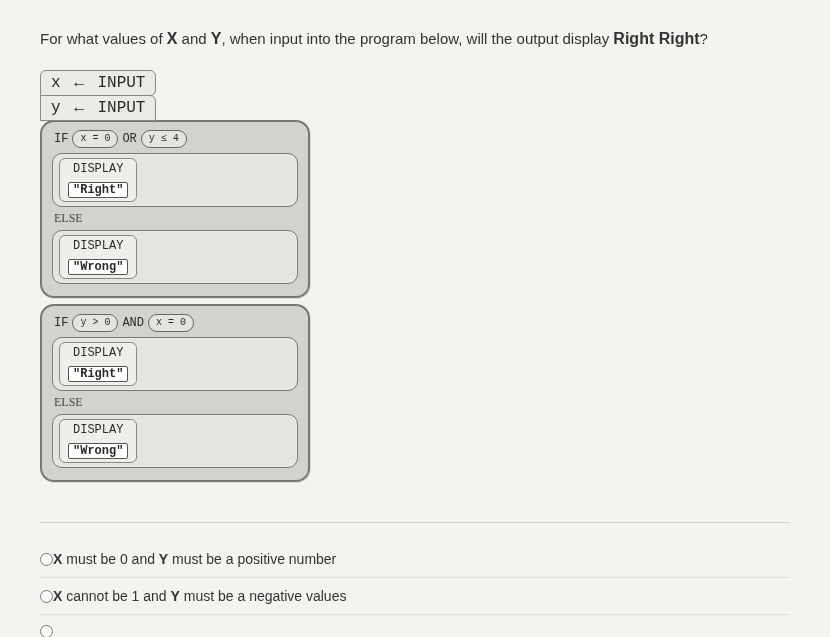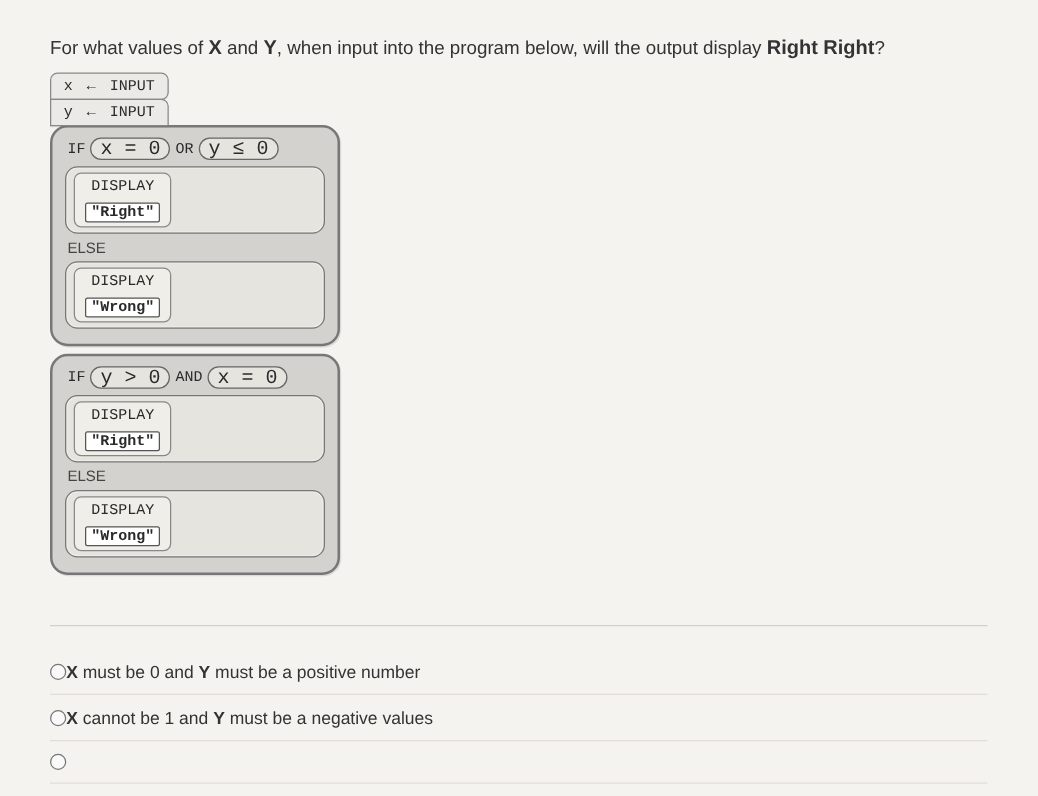--- a/index.html
+++ b/index.html
@@ -5,66 +5,66 @@
     * { box-sizing: border-box; margin: 0; padding: 0; }
     body {
       font-family: Arial, Helvetica, sans-serif;
       background: #f5f3f0;
       padding: 30px 40px;
       color: #2a2a2a;
       width: 830px;
     }
     .question {
       font-size: 15px;
-      margin-bottom: 10px;
+      margin-bottom: 22px;
       color: #333;
     }
     .question .bold { font-weight: 700; font-size: 16px; }
 
     .code-area { margin-bottom: 40px; }
 
     .assign-row {
       display: inline-block;
       border: 1px solid #888;
       border-radius: 6px 6px 6px 0;
       padding: 3px 10px;
       background: #eceae6;
       font-family: "Courier New", monospace;
-      font-size: 12px;
+      font-size: 16px;
       margin-bottom: -1px;
       box-shadow: 0 1px 0 rgba(0,0,0,0.05);
     }
     .assign-row .arrow { font-weight: bold; margin: 0 4px; }
 
     .block {
       border: 2px solid #777;
       border-radius: 14px;
       background: #d4d2ce;
       padding: 6px 8px 8px 8px;
-      width: 232px;
+      width: 270px;
       margin-bottom: 6px;
       box-shadow: 1px 1px 0 rgba(0,0,0,0.1);
     }
     .cond-line {
       font-family: "Courier New", monospace;
       font-size: 12px;
       margin: 2px 4px 5px 4px;
       display: flex;
       align-items: center;
       gap: 4px;
     }
     .kw { font-weight: 400; }
     .pill {
       display: inline-block;
       border: 1px solid #666;
       border-radius: 10px;
       padding: 0 7px;
       background: #e6e4df;
       font-family: "Courier New", monospace;
-      font-size: 16px;
+      font-size: 10px;
       line-height: 16px;
     }
     .inner {
       border: 1.5px solid #777;
       border-radius: 10px;
       background: #e6e4df;
       padding: 4px 6px;
       margin: 0 2px 4px 2px;
       box-shadow: inset 0 0 0 1px rgba(255,255,255,0.3);
     }
@@ -81,21 +81,21 @@
       flex-direction: column;
     }
     .strbox {
       border: 1px solid #555;
       background: #fff;
       padding: 0 4px;
       font-weight: 700;
       border-radius: 2px;
     }
     .else-lbl {
-      font-family: Liberation Sans, sans-serif;
+      font-family: Liberation Serif, serif;
       font-size: 12px;
       margin: 4px 4px 4px 4px;
       color: #444;
     }
 
     .divider {
       border: 0;
       border-top: 1px solid #d3d0ca;
       margin: 24px 0 18px 0;
     }
@@ -137,21 +137,21 @@
     <span>y</span>
     <span class="arrow">←</span>
     <span>INPUT</span>
   </div>
 
   <div class="block">
     <div class="cond-line">
       <span class="kw">IF</span>
       <span class="pill">x = 0</span>
       <span class="kw">OR</span>
-      <span class="pill">y ≤ 0</span>
+      <span class="pill">y ≤ 4</span>
     </div>
     <div class="inner">
       <span class="disp">
         <span>DISPLAY</span>
         <span class="strbox">"Right"</span>
       </span>
     </div>
     <div class="else-lbl">ELSE</div>
     <div class="inner">
       <span class="disp">

